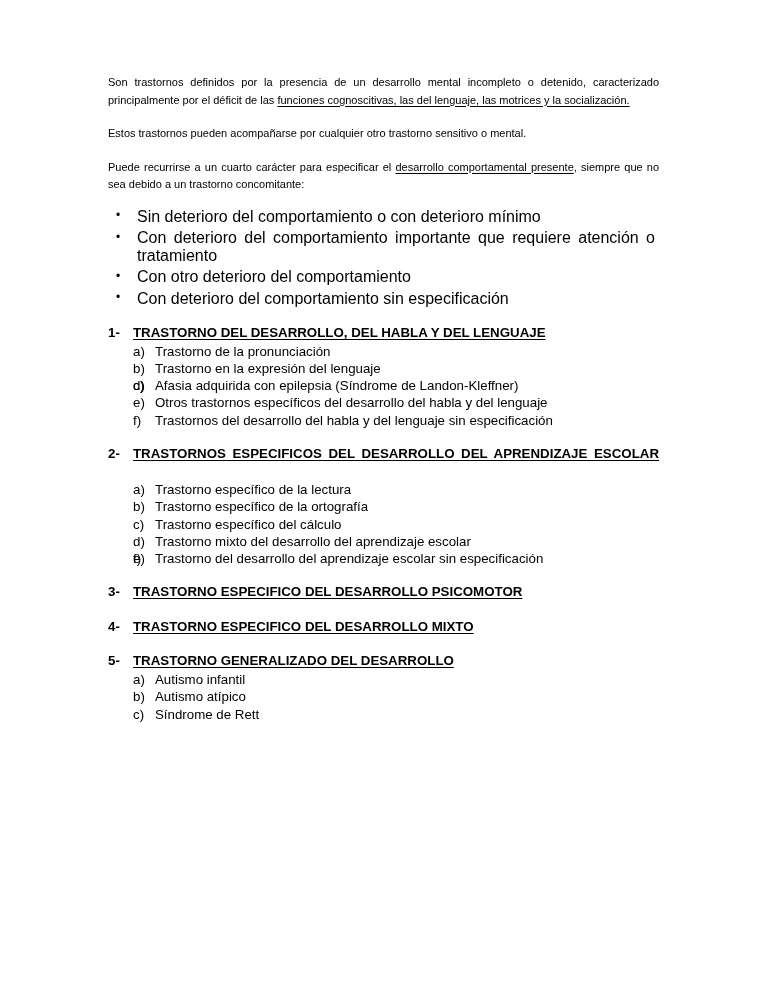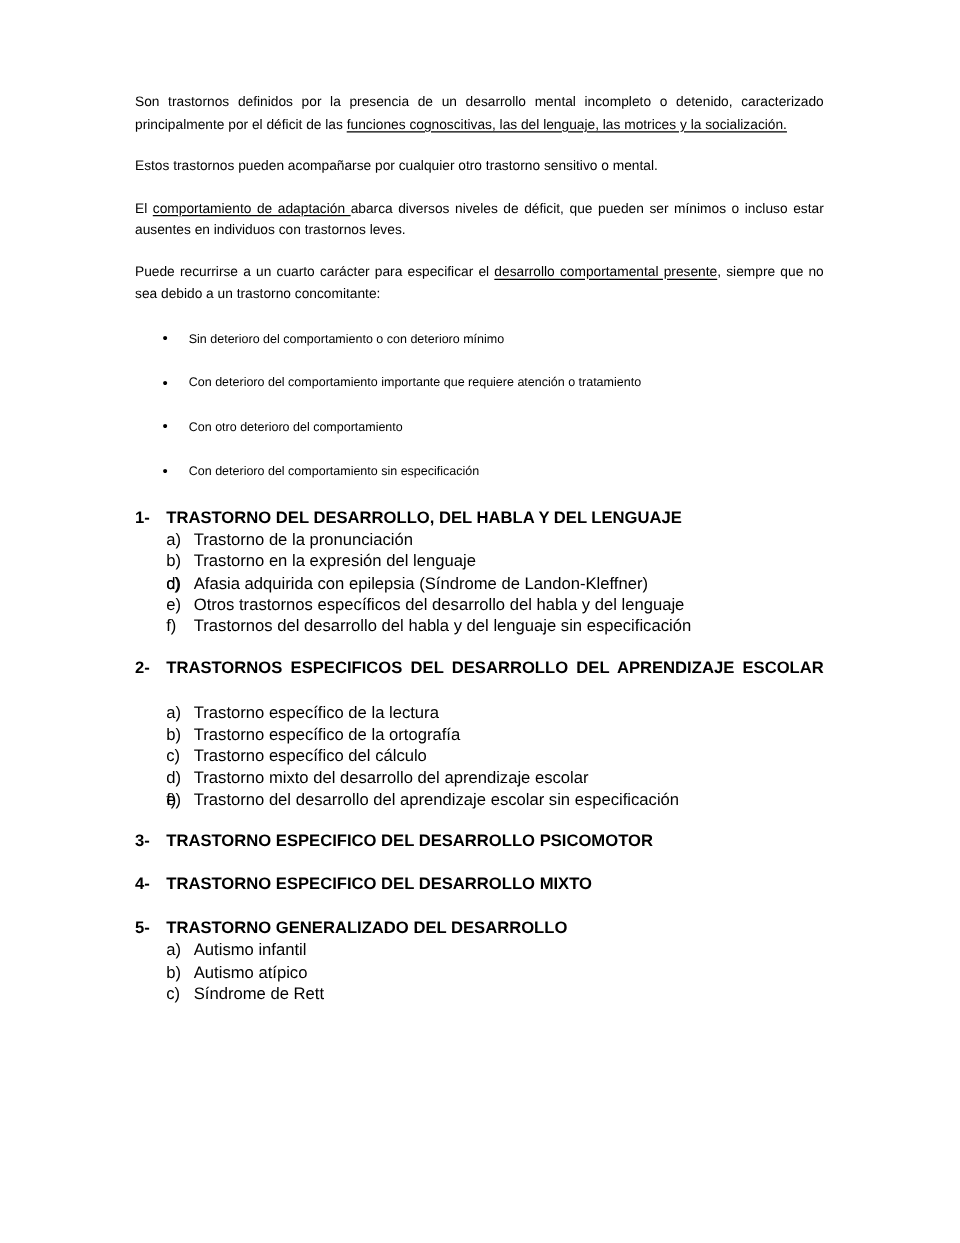--- a/index.html
+++ b/index.html
@@ -53,26 +53,26 @@
   .u { text-decoration: underline; text-underline-offset: 1.5px; }
 
   
   ul.bullets {
     list-style: none;
     margin: 0 0 17px 0;
     padding: 0;
   }
   ul.bullets > li {
     position: relative;
-    font-size: 10px;
+    font-size: 16px;
     line-height: 17.5px;
     padding-left: 25px;
     text-align: justify;
     text-justify: inter-word;
-    margin: 18px;
+    margin: 4px;
   }
   ul.bullets > li::before {
     content: "\2022";
     position: absolute;
     left: 4px;
     top: -0.5px;
     font-size: 12px;
     line-height: 17.5px;
   }
 
@@ -90,20 +90,21 @@
     margin: 0 0 1px 0;
   }
   .sec-num {
     position: absolute;
     left: 0;
     top: 0;
     font-weight: bold;
   }
   .sec-title {
     display: block;
+    text-decoration: underline;
     text-underline-offset: 1.5px;
   }
   .sec-title.justified {
     text-align: justify;
     text-justify: inter-word;
   }
   .sec-title.justified::after {
     content: "";
     display: inline-block;
     width: 100%;
@@ -133,21 +134,20 @@
 <body>
 
 <div class="page">
   <div class="content">
 
 
     <p class="para"><span>Son trastornos definidos por la presencia de un desarrollo mental incompleto o detenido, caracterizado principalmente por el déficit de las </span><span class="u">funciones cognoscitivas, las del lenguaje, las motrices y la socialización.</span></p>
 
     <p class="para">Estos trastornos pueden acompañarse por cualquier otro trastorno sensitivo o mental.</p>
 
-    <p class="para"><span>El </span><span class="u">comportamiento de adaptación </span><span>abarca diversos niveles de déficit, que pueden ser mínimos o incluso estar ausentes en individuos con trastornos leves.</span></p>
 
     <p class="para tight"><span>Puede recurrirse a un cuarto carácter para especificar el </span><span class="u">desarrollo comportamental presente</span><span>, siempre que no sea debido a un trastorno concomitante:</span></p>
 
     <ul class="bullets">
       <li>Sin deterioro del comportamiento o con deterioro mínimo</li>
       <li>Con deterioro del comportamiento importante que requiere atención o tratamiento</li>
       <li>Con otro deterioro del comportamiento</li>
       <li>Con deterioro del comportamiento sin especificación</li>
     </ul>
 

